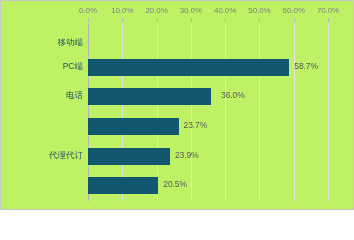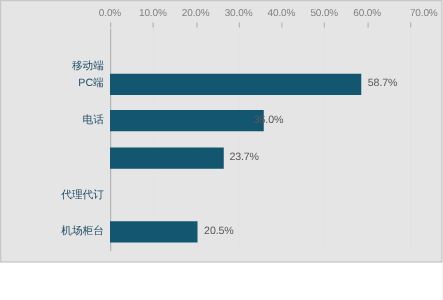--- a/index.html
+++ b/index.html
@@ -11,21 +11,21 @@
     width: 354px;
     height: 210px;
     font-family: "Liberation Sans", "DejaVu Sans", sans-serif;
     overflow: hidden;
   }
   #chart-frame {
     position: relative;
     box-sizing: border-box;
     width: 354px;
     height: 210px;
-    background: #e5e5e5;
+    background: #bef264;
     border: 1px solid #c8c8c8;
   }
 
   
   #plot-area {
     position: absolute;
     left: 87px;
     top: 22px;
     width: 240px;    
     height: 178px;
@@ -123,61 +123,62 @@
 <div id="chart-frame">
 
   <div id="x-axis-labels">
       <div class="xtick" style="left: 0px; color: rgb(128, 128, 128);">0.0%</div>
       <div class="xtick" style="left: 34.2857px; color: rgb(128, 128, 128);">10.0%</div>
       <div class="xtick" style="left: 68.5714px; color: rgb(128, 128, 128);">20.0%</div>
       <div class="xtick" style="left: 102.857px; color: rgb(128, 128, 128);">30.0%</div>
       <div class="xtick" style="left: 137.143px; color: rgb(128, 128, 128);">40.0%</div>
       <div class="xtick" style="left: 171.429px; color: rgb(128, 128, 128);">50.0%</div>
       <div class="xtick" style="left: 205.714px; color: rgb(128, 128, 128);">60.0%</div>
-      <div class="xtick" style="left: 240px; color: rgb(128, 128, 128); margin-left: 11px;">70.0%</div>
+      <div class="xtick" style="left: 240px; color: rgb(128, 128, 128);">70.0%</div>
     </div>
 
   <div id="cat-labels">
-      <div class="cat-row" style="top: 16px; height: 29.6667px;">
+      <div class="cat-row" style="top: 6px; height: 29.6667px;">
         <div class="cat-label" style="color: rgb(31, 78, 102);">移动端</div>
       </div>
       <div class="cat-row" style="top: 29.6667px; height: 29.6667px;">
         <div class="cat-label" style="color: rgb(31, 78, 102);">PC端</div>
       </div>
       <div class="cat-row" style="top: 59.3333px; height: 29.6667px;">
         <div class="cat-label" style="color: rgb(31, 78, 102);">电话</div>
       </div>
       <div class="cat-row" style="top: 118.667px; height: 29.6667px;">
         <div class="cat-label" style="color: rgb(31, 78, 102);">代理代订</div>
-      </div>
-      <div class="cat-row" style="top: 148.333px; height: 29.6667px;">
-        <div class="cat-label" style="color: rgb(31, 78, 102);">机场柜台</div>
       </div>
     </div>
 
   <div id="plot-area">
       <div class="gridline axis" style="left: 0px;"></div>
       <div class="gridline" style="left: 34.2857px;"></div>
       <div class="gridline" style="left: 68.5714px;"></div>
       <div class="gridline" style="left: 102.857px;"></div>
       <div class="gridline" style="left: 137.143px;"></div>
       <div class="gridline" style="left: 171.429px;"></div>
       <div class="gridline" style="left: 205.714px;"></div>
       <div class="gridline" style="left: 240px;"></div>
       <div class="bar-row" style="top: 29.6667px; height: 29.6667px;">
         <div class="bar" style="width: 201.257px; background: rgb(18, 86, 111);"></div>
         <div class="bar-value" style="left: 206.257px; color: rgb(89, 89, 89);">58.7%</div>
       </div>
       <div class="bar-row" style="top: 59.3333px; height: 29.6667px;">
         <div class="bar" style="width: 123.429px; background: rgb(18, 86, 111);"></div>
-        <div class="bar-value" style="left: 115px; color: rgb(89, 89, 89);">36.0%</div>
+        <div class="bar-value" style="left: 133px; color: rgb(89, 89, 89);">36.0%</div>
       </div>
       <div class="bar-row" style="top: 89px; height: 29.6667px;">
         <div class="bar" style="width: 90.5143px; background: rgb(18, 86, 111);"></div>
         <div class="bar-value" style="left: 95.5143px; color: rgb(89, 89, 89);">23.7%</div>
+      </div>
+      <div class="bar-row" style="top: 118.667px; height: 29.6667px;">
+        <div class="bar" style="width: 81.9429px; background: rgb(18, 86, 111);"></div>
+        <div class="bar-value" style="left: 86.9429px; color: rgb(89, 89, 89);">23.9%</div>
       </div>
       <div class="bar-row" style="top: 148.333px; height: 29.6667px;">
         <div class="bar" style="width: 70.2857px; background: rgb(18, 86, 111);"></div>
         <div class="bar-value" style="left: 75.2857px; color: rgb(89, 89, 89); text-align: right;">20.5%</div>
       </div>
     </div>
 
 <div class="tickmark" style="left: 87px; background: rgb(182, 182, 182);"></div>
     <div class="tickmark" style="left: 121.286px; background: rgb(182, 182, 182);"></div>
     <div class="tickmark" style="left: 155.571px; background: rgb(182, 182, 182);"></div>

